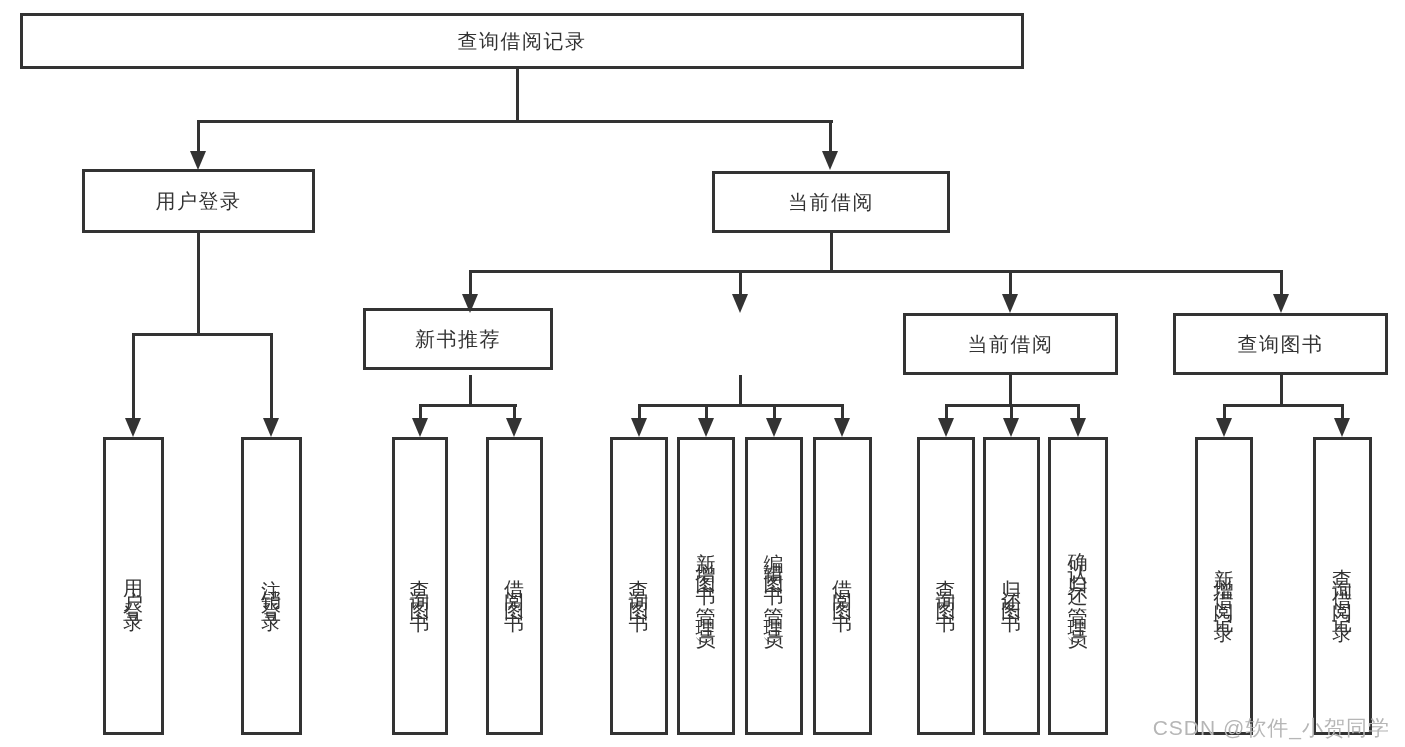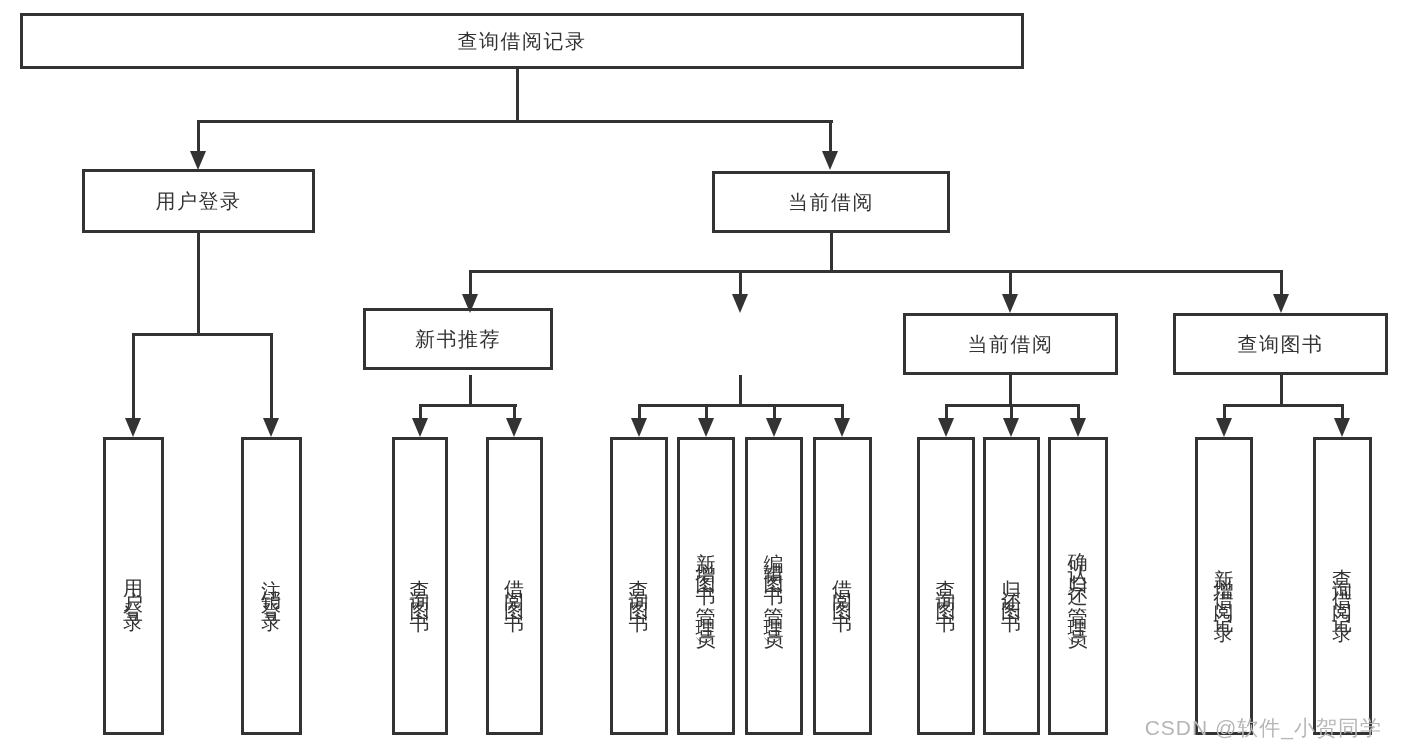--- a/index.html
+++ b/index.html
@@ -18,21 +18,21 @@
     letter-spacing:11px;line-height:1;white-space:normal;
   }
   .vl{position:absolute;width:3px;background:#333;}
   .hl{position:absolute;height:3px;background:#333;}
   .ar{
     position:absolute;width:0;height:0;
     border-left:8px solid transparent;border-right:8px solid transparent;
     border-top:19px solid #333;
   }
   .watermark{
-    position:absolute;right:23px;bottom:5px;z-index:9;
+    position:absolute;right:15px;bottom:5px;z-index:9;
     font-size:21px;letter-spacing:1px;color:#b6b6b6;
   }
 </style>
 </head>
 <body>
 
 <div class="canvas">
 
   <div class="box" style="left:20px;top:13px;width:1004px;height:56px">
     <span class="lbl">查询借阅记录</span>

